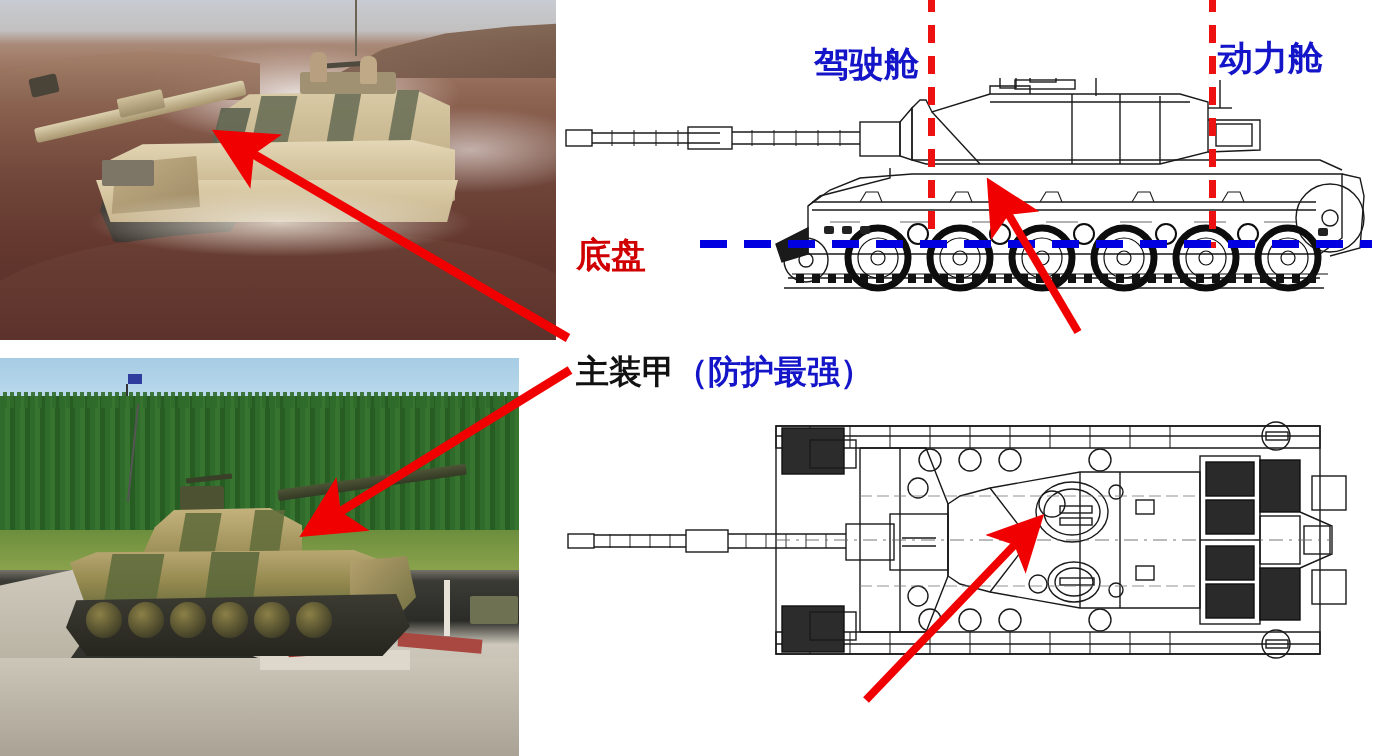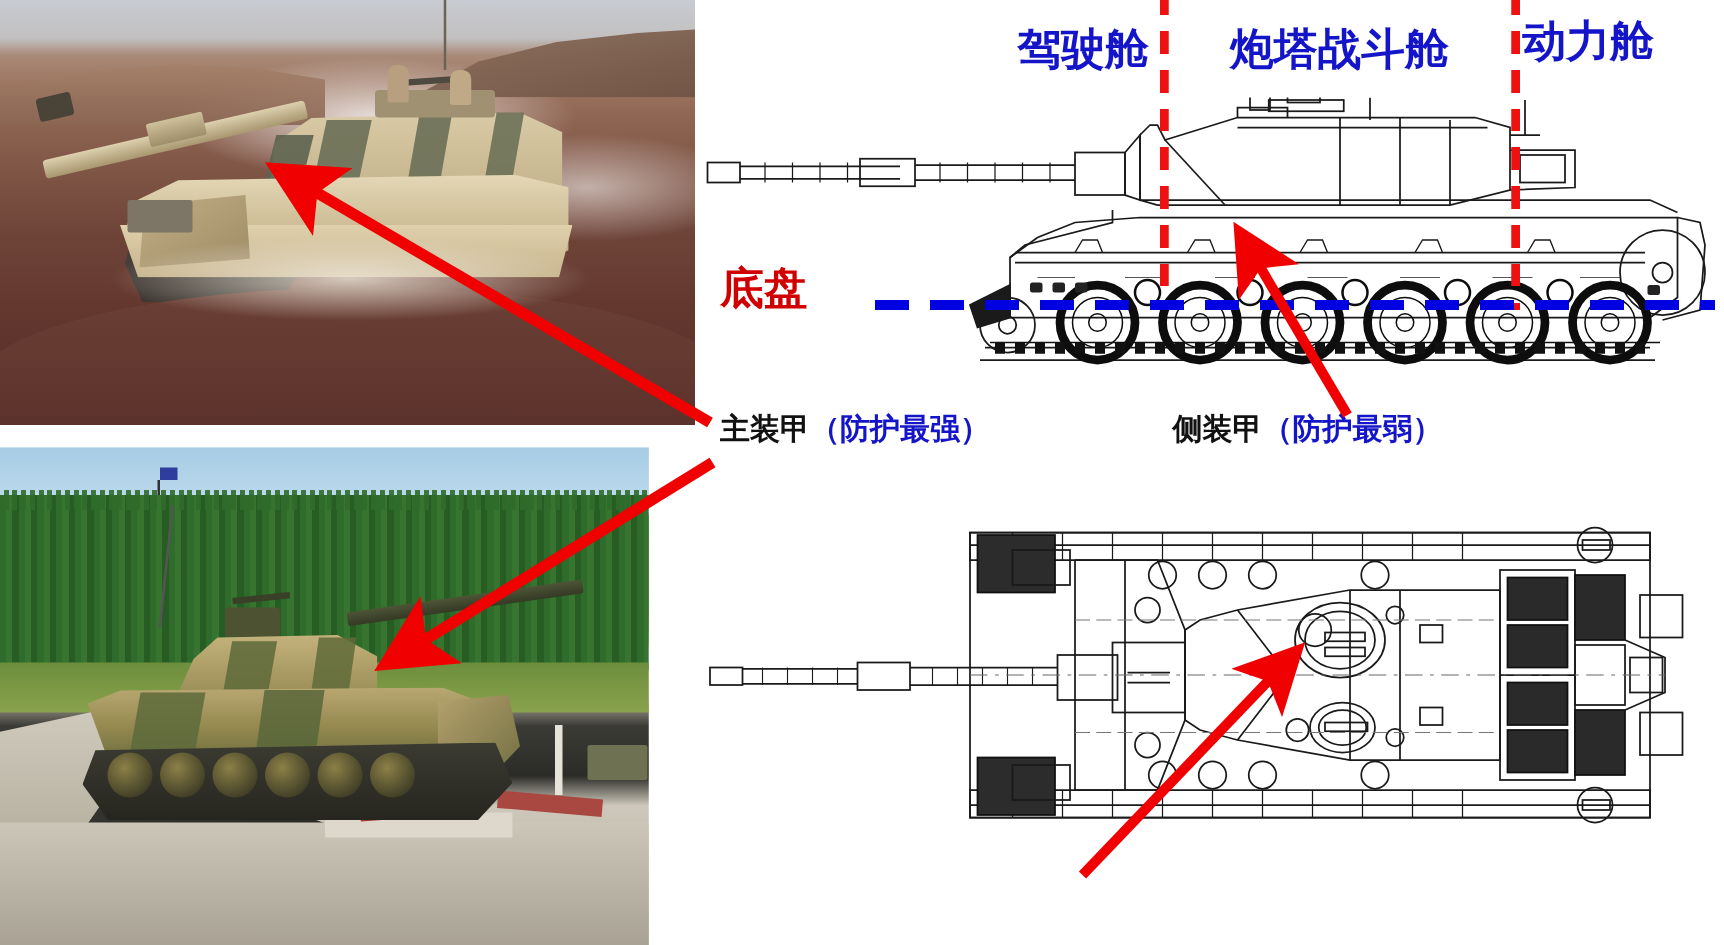--- a/index.html
+++ b/index.html
@@ -134,26 +134,26 @@
   #top-drawing{position:absolute;left:560px;top:400px;width:820px;height:300px;}
 
   
   .vdash{position:absolute;width:7px;background-image:
       repeating-linear-gradient(to bottom,#EE1111 0 18px,transparent 18px 31px);}
   .hdash{position:absolute;height:8px;background-image:
       repeating-linear-gradient(to right,#0000E0 0 27px,transparent 27px 44px);}
 
   
   .lbl{position:absolute;white-space:nowrap;line-height:1;
-       font-family:Liberation Mono, monospace;}
+       font-family:Liberation Serif, serif;margin-top:22px;}
   .blue{color:#1414C8;}
   .red{color:#D00000;}
   .black{color:#111111;}
   .big{font-size:35px;font-weight:700;}
-  .mid{font-size:24px;font-weight:600;}
+  .mid{font-size:33px;font-weight:600;}
 
   
   .arrowlayer{position:absolute;left:0;top:0;width:1379px;height:756px;pointer-events:none;}
 </style>
 </head>
 <body>
 
 <div id="stage">
 
   <div class="photo" id="photo-desert">
@@ -493,33 +493,29 @@
     </g>
   </svg>
 
   <div class="vdash" style="left:928px;top:-6px;height:254px;"></div>
   <div class="vdash" style="left:1209px;top:-6px;height:254px;"></div>
 
   <div class="hdash" style="left:700px;top:240px;width:672px;"></div>
 
   <div class="lbl big blue" style="left:814px;top:25px;">驾驶舱</div>
 
-  <div class="lbl big blue" style="left:984px;top:25px;">炮塔战斗舱</div>
 
   <div class="lbl big blue" style="left:1218px;top:19px;">动力舱</div>
 
   <div class="lbl big red" style="left:576px;top:216px;">底盘</div>
 
   <div class="lbl mid" style="left:576px;top:334px;">
     <span class="black">主装甲</span><span class="blue">（防护最强）</span>
   </div>
 
-  <div class="lbl mid" style="left:938px;top:334px;">
-    <span class="black">侧装甲</span><span class="blue">（防护最弱）</span>
-  </div>
 
 
   <svg class="arrowlayer" viewBox="0 0 1379 756">
     <defs>
       <marker id="ah" markerWidth="7" markerHeight="7" refX="3.0" refY="3.5" orient="auto" markerUnits="strokeWidth">
         <path d="M0,0 L7,3.5 L0,7 L1.6,3.5 Z" fill="#F00000"></path>
       </marker>
     </defs>
 
     <line x1="568" y1="338" x2="243" y2="148" stroke="#F00000" stroke-width="9" marker-end="url(#ah)"></line>

